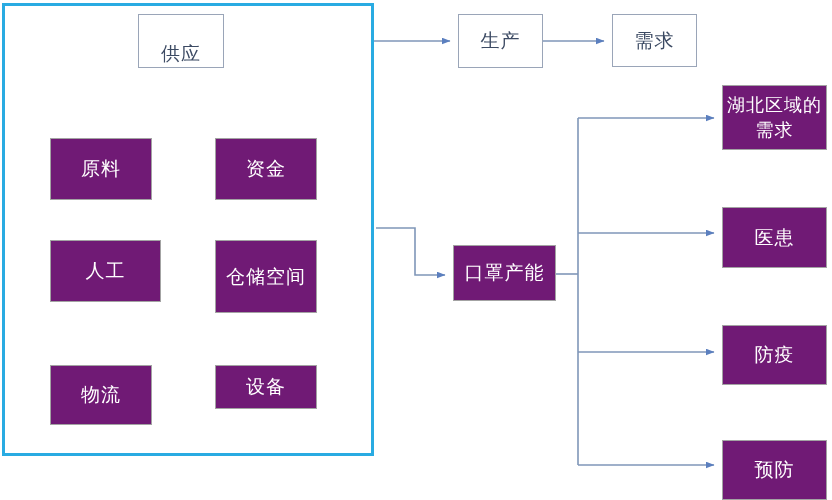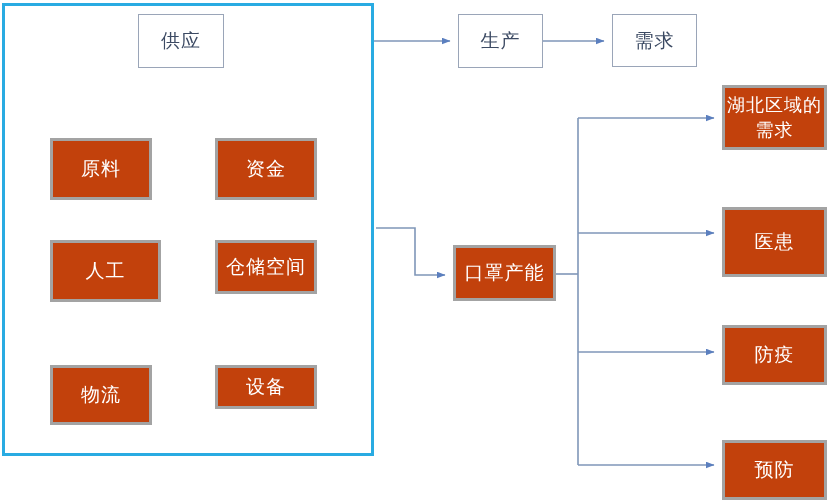--- a/index.html
+++ b/index.html
@@ -29,22 +29,22 @@
     text-align:center;
     letter-spacing:1px;
   }
   .node.plain{
     background:#ffffff;
     border:1px solid #9AA5B8;
     color:#3C4A63;
     font-size:19px;
   }
   .node.filled{
-    background:#c2410c;
-    border:3px solid #a3a3a3;
+    background:#701a75;
+    border:1px solid #a3a3a3;
     color:#ffffff;
     font-size:19px;
   }
   .node.filled.two-line{ font-size:18px; line-height:1.35; }
 </style>
 </head>
 <body>
 
 <div id="canvas">
 
@@ -84,21 +84,21 @@
       <path d="M578,352 L714,352" stroke="#7F96B8" stroke-width="1.6" fill="none" marker-end="url(#arrowhead)"></path>
     </g>
 
     <g>
       <path d="M578,465 L714,465" stroke="#7F96B8" stroke-width="1.6" fill="none" marker-end="url(#arrowhead)"></path>
     </g>
   </svg>
 
   <div class="group-frame" style="left:2px;top:3px;width:372px;height:453px;"></div>
 
-  <div class="node plain" style="left:138px;top:14px;width:86px;height:54px;">
+  <div class="node plain" style="left:138px;top:14px;width:86px;height:54px;align-items:flex-end;">
     <span>供应</span>
   </div>
 
   <div class="node plain" style="left:458px;top:14px;width:85px;height:54px;">
     <span>生产</span>
   </div>
 
   <div class="node plain" style="left:612px;top:14px;width:85px;height:53px;">
     <span>需求</span>
   </div>
@@ -106,41 +106,41 @@
   <div class="node filled" style="left:215px;top:138px;width:102px;height:62px;">
     <span>资金</span>
   </div>
   <div class="node filled" style="left:50px;top:138px;width:102px;height:62px;">
     <span>原料</span>
   </div>
 
   <div class="node filled" style="left:50px;top:240px;width:111px;height:62px;">
     <span>人工</span>
   </div>
-  <div class="node filled" style="left:215px;top:240px;width:102px;height:54px;">
+  <div class="node filled" style="left:215px;top:240px;width:102px;height:73px;">
     <span>仓储空间</span>
   </div>
 
   <div class="node filled" style="left:50px;top:365px;width:102px;height:60px;text-align:center;">
     <span>物流</span>
   </div>
   <div class="node filled" style="left:215px;top:365px;width:102px;height:44px;">
     <span>设备</span>
   </div>
 
   <div class="node filled" style="left:453px;top:245px;width:103px;height:56px;">
     <span>口罩产能</span>
   </div>
 
   <div class="node filled two-line" style="left:722px;top:85px;width:105px;height:65px;flex-direction:column;">
     <span>湖北区域的</span>
     <span>需求</span>
   </div>
 
-  <div class="node filled" style="left:722px;top:207px;width:105px;height:70px;align-items:center;">
+  <div class="node filled" style="left:722px;top:207px;width:105px;height:61px;align-items:center;">
     <span>医患</span>
   </div>
 
   <div class="node filled" style="left:722px;top:440px;width:105px;height:60px;">
     <span>预防</span>
   </div>
 
   <div class="node filled" style="left:722px;top:325px;width:105px;height:60px;">
     <span>防疫</span>
   </div>

